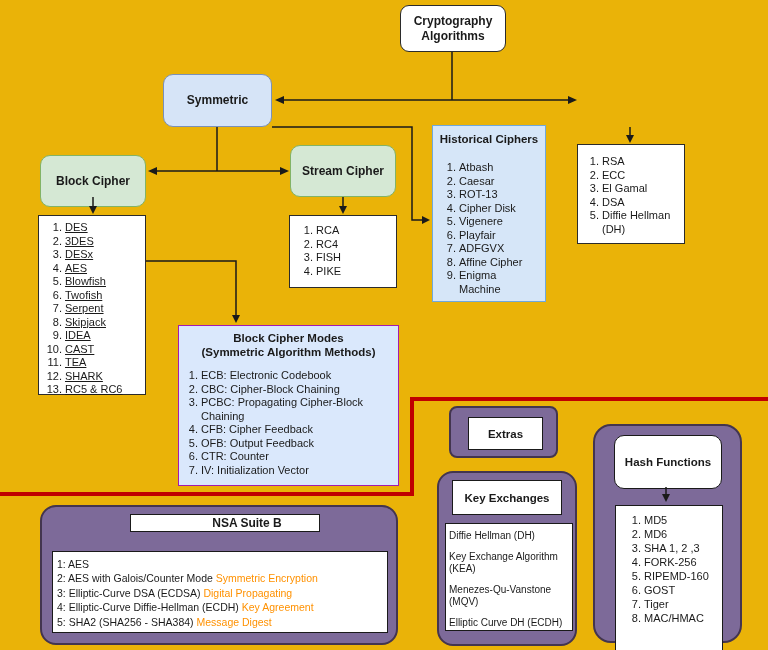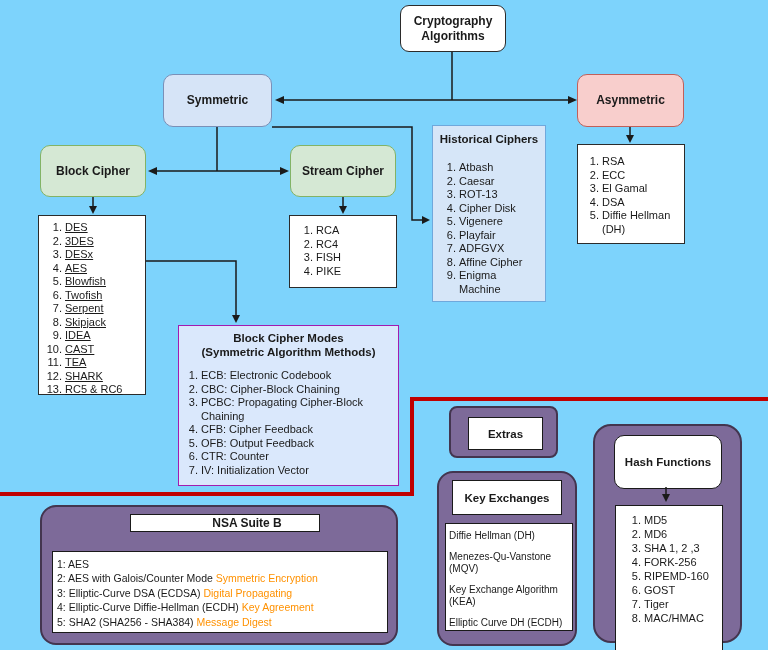--- a/index.html
+++ b/index.html
@@ -1,27 +1,27 @@
 <!DOCTYPE html>
 <html><head>
 <meta charset="utf-8">
 <style>
   html,body{margin:0;padding:0;background:#ffffff;}
   .canvas{
-    position:relative;width:768px;height:650px;background:#7dd3fc;
+    position:relative;width:768px;height:650px;background:#eab308;
     font-family:"Liberation Sans", sans-serif;color:#1a1a1a;overflow:hidden;
   }
   .overlay{position:absolute;left:0;top:0;width:768px;height:650px;pointer-events:none;z-index:6;}
   .node{position:absolute;box-sizing:border-box;display:flex;align-items:center;justify-content:center;
         text-align:center;font-weight:bold;font-size:12px;line-height:15px;z-index:2;}
   .rounded{border-radius:10px;}
   .root-box{left:400px;top:5px;width:106px;height:47px;background:#fff;border:1.6px solid #2b2b2b;border-radius:9px;padding:2px 6px;}
   .sym-box{left:163px;top:74px;width:109px;height:53px;background:#d6e4f7;border:1px solid #7a90b8;}
   .asym-box{left:577px;top:74px;width:107px;height:53px;background:#f8cecc;border:1px solid #c0605a;}
-  .blk-box{left:40px;top:145px;width:106px;height:52px;background:#d5e8d4;border:1px solid #82b366;}
+  .blk-box{left:40px;top:155px;width:106px;height:52px;background:#d5e8d4;border:1px solid #82b366;}
   .str-box{left:290px;top:145px;width:106px;height:52px;background:#d5e8d4;border:1px solid #82b366;}
   .listbox{position:absolute;box-sizing:border-box;background:#fff;border:1.2px solid #2b2b2b;z-index:2;}
   .listbox ol{margin:0;font-size:11px;line-height:13.5px;color:#1a1a1a;}
   .asym-list{left:577px;top:144px;width:108px;height:100px;}
   .asym-list ol{padding:10px 4px 0 24px;}
   .blk-list{left:38px;top:215px;width:108px;height:180px;}
   .blk-list ol{padding:5px 2px 0 26px;text-decoration:underline;}
   .str-list{left:289px;top:215px;width:108px;height:73px;}
   .str-list ol{padding:8px 2px 0 26px;}
   .bluepanel{position:absolute;box-sizing:border-box;z-index:2;}
@@ -81,21 +81,20 @@
       <polygon points="430,220 422,216 422,224"></polygon>
       <polygon points="236,323 232,315 240,315"></polygon>
       <polygon points="666,502 662,494 670,494"></polygon>
     </g>
     <path d="M0 494 H412 V399 H768" stroke="#c00000" stroke-width="4" fill="none"></path>
   </svg>
 
   <div class="node root-box">Cryptography Algorithms</div>
 
   <div class="node rounded sym-box">Symmetric</div>
-  <div class="node rounded asym-box">Asymmetric</div>
 
   <div class="node rounded blk-box">Block Cipher</div>
   <div class="node rounded str-box">Stream Cipher</div>
 
   <div class="listbox asym-list">
     <ol>
         <li>RSA</li>
         <li>ECC</li>
         <li>El Gamal</li>
         <li>DSA</li>
@@ -183,22 +182,22 @@
   </div>
 
   <div class="purple extras">
     <div class="whitebox extras-inner">Extras</div>
   </div>
 
   <div class="purple keyex">
     <div class="whitebox keyex-title">Key Exchanges</div>
     <div class="whitebox keyex-content">
         <div class="kx-item">Diffie Hellman (DH)</div>
+        <div class="kx-item">Key Exchange Algorithm (KEA)</div>
         <div class="kx-item">Menezes-Qu-Vanstone (MQV)</div>
-        <div class="kx-item">Key Exchange Algorithm (KEA)</div>
         <div class="kx-item">Elliptic Curve DH (ECDH)</div>
       </div>
   </div>
 
   <div class="purple hash">
     <div class="whitebox hash-title">Hash Functions</div>
     <div class="hash-list">
       <ol>
           <li>MD5</li>
           <li>MD6</li>

